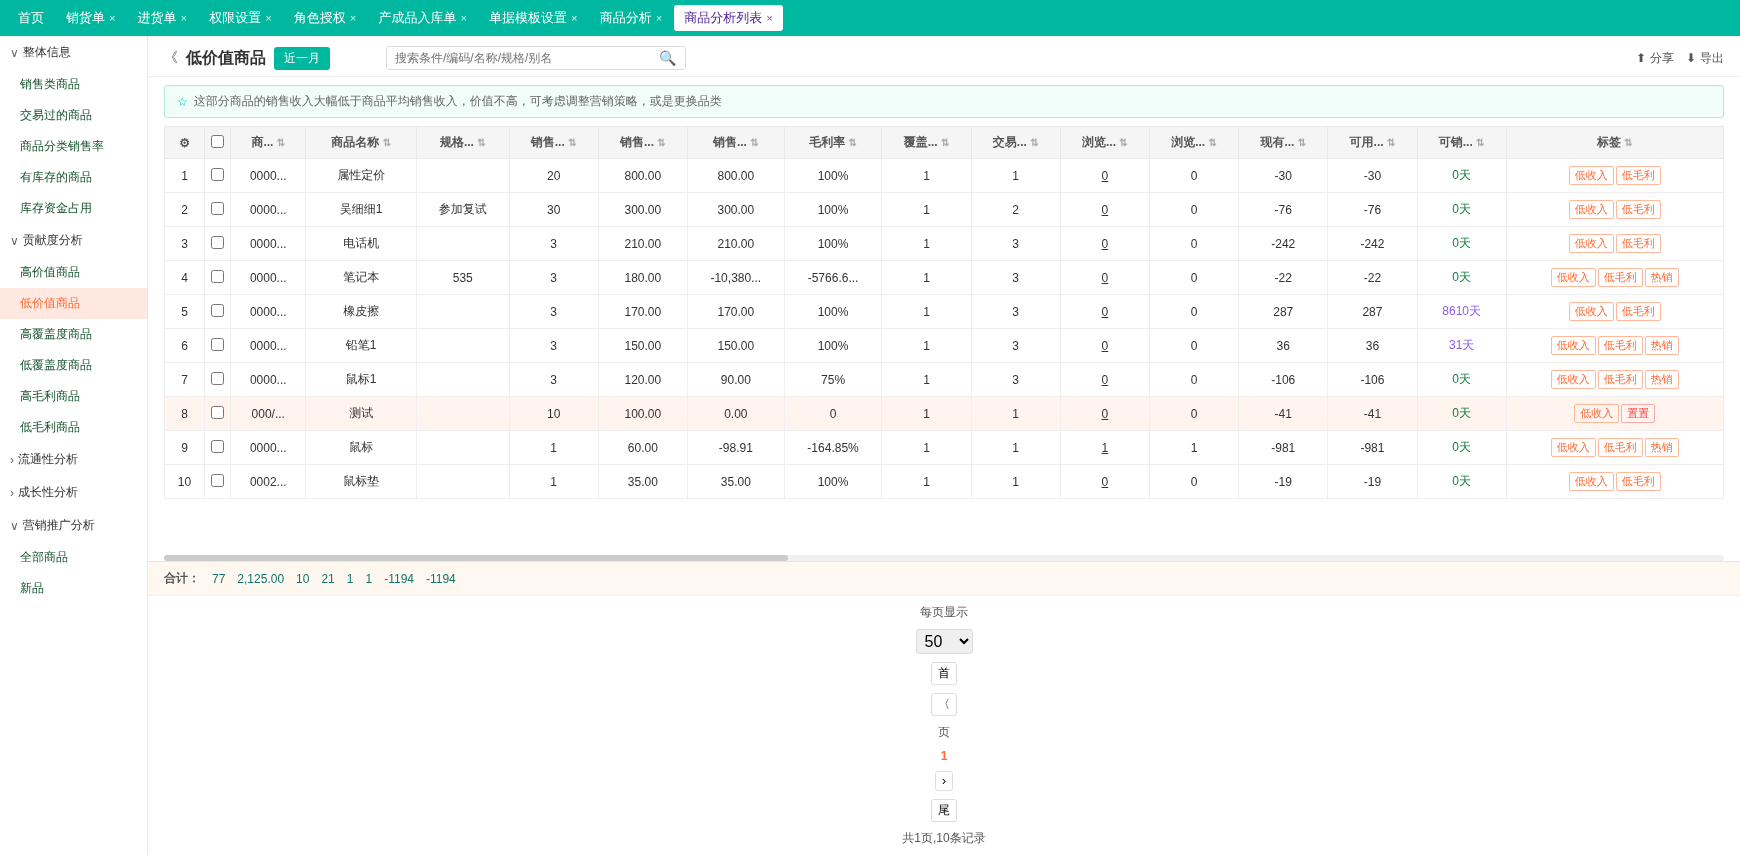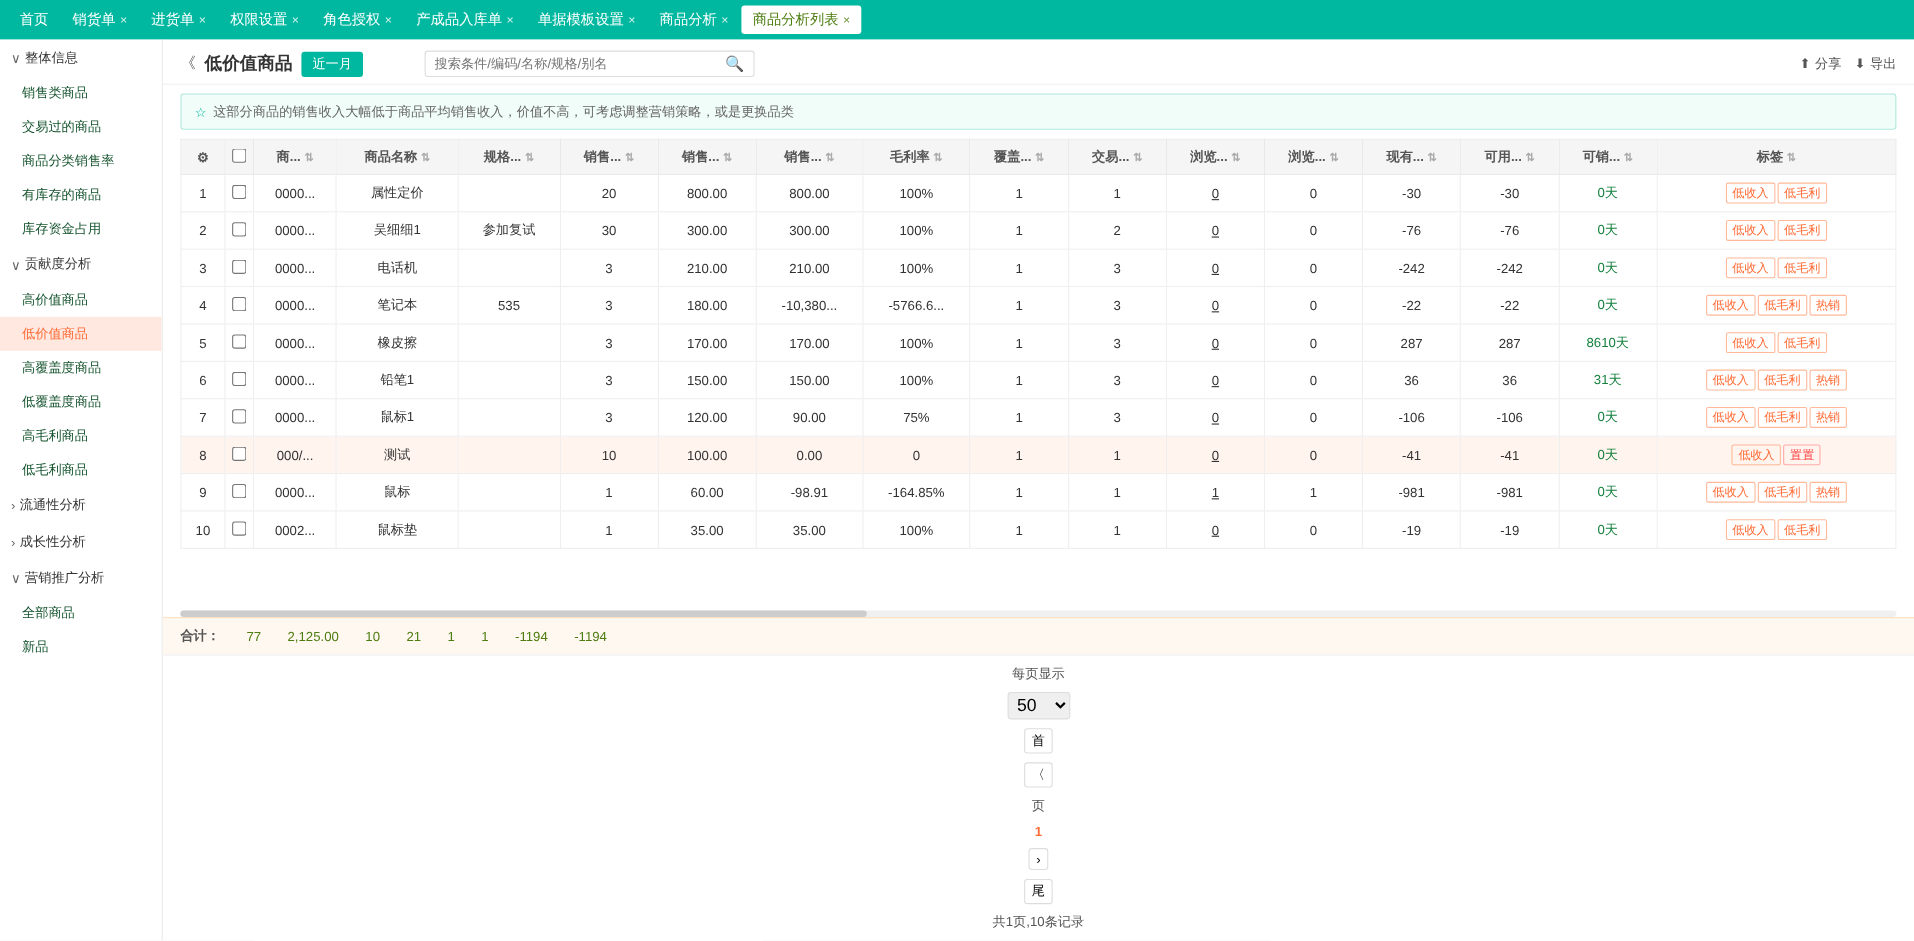--- a/index.html
+++ b/index.html
@@ -16,21 +16,21 @@
     }
     .nav-item {
       color: #fff;
       padding: 4px 10px;
       cursor: pointer;
       border-radius: 3px;
       white-space: nowrap;
       font-size: 13px;
       font-family: Liberation Mono, monospace;
     }
-    .nav-item.active { background: #fff; color: #4d7c0f; }
+    .nav-item.active { background: #fff; color: #4c1d95; }
     .nav-item .close-x { margin-left: 4px; font-size: 11px; opacity: 0.8; }
 
     
     .main-layout {
       display: flex;
       height: calc(100vh - 36px);
     }
 
     
     .sidebar {
@@ -171,34 +171,34 @@
       border-radius: 2px;
       padding: 1px 5px;
       font-size: 11px;
       margin: 1px;
     }
     .tag-orange { color: #ff6b35; border: 1px solid #ffb899; }
     .tag-red { color: #ff4444; border: 1px solid #ffaaaa; }
     .tag-hot { color: #ff6b35; border: 1px solid #ffb899; }
     .underline-link { text-decoration: underline; color: #333; cursor: pointer; }
     .days-red { color: #15803d; }
-    .days-black { color: #15803d; }
+    .days-black { color: #8b5cf6; }
 
     
     .table-footer {
       display: flex;
       align-items: center;
       background: #fff8f0;
       border-top: 1px solid #ffe0c0;
       padding: 8px 16px;
       font-size: 12px;
-      gap: 24px;
+      gap: 12px;
     }
     .footer-label { color: #555; font-weight: bold; }
-    .footer-val { color: #4d7c0f; }
+    .footer-val { color: #0f766e; }
 
     
     .pagination-bar {
       display: flex;
       align-items: center;
       justify-content: flex-end;
       padding: 8px 16px;
       border-top: 1px solid #f0f0f0;
       gap: 8px;
       font-size: 12px;

